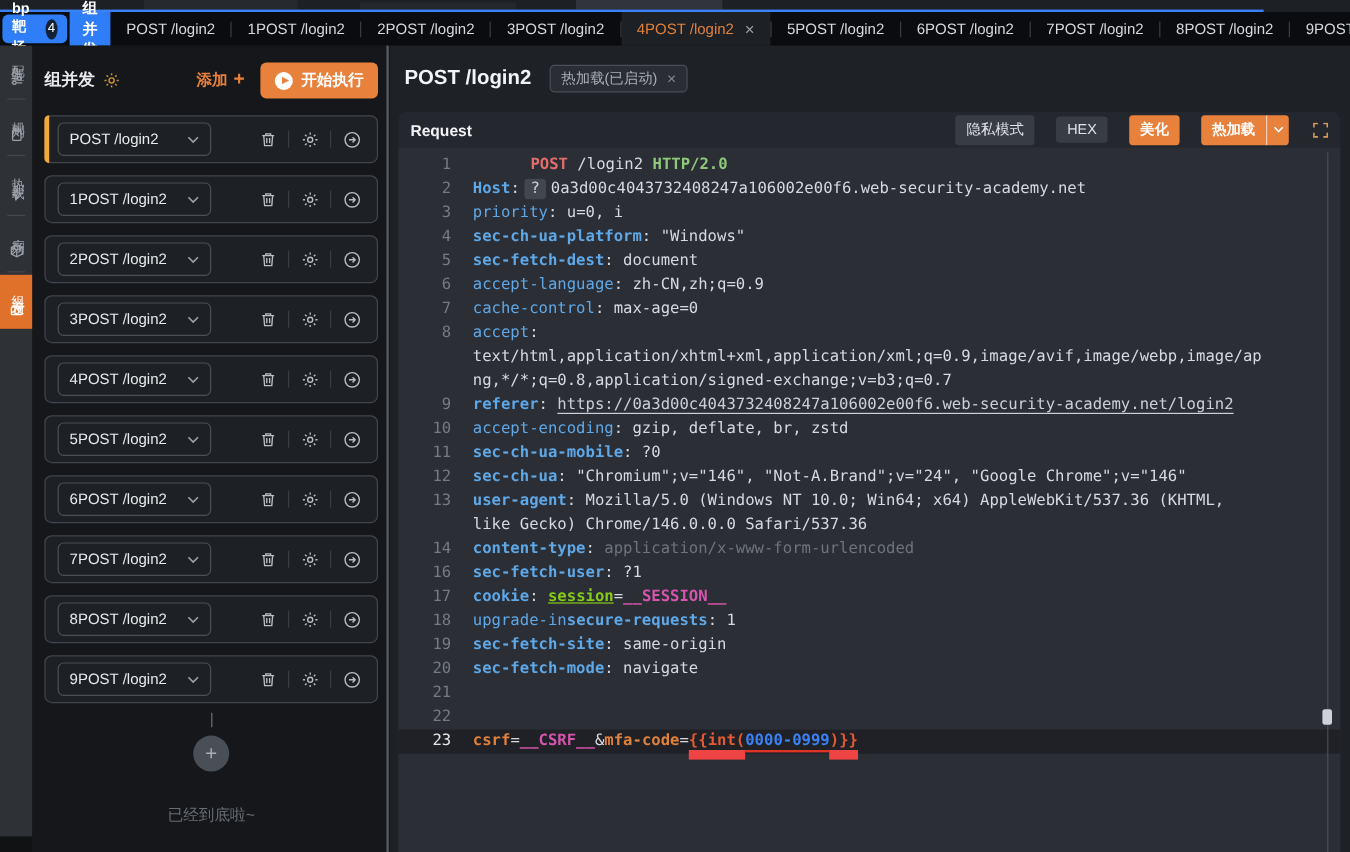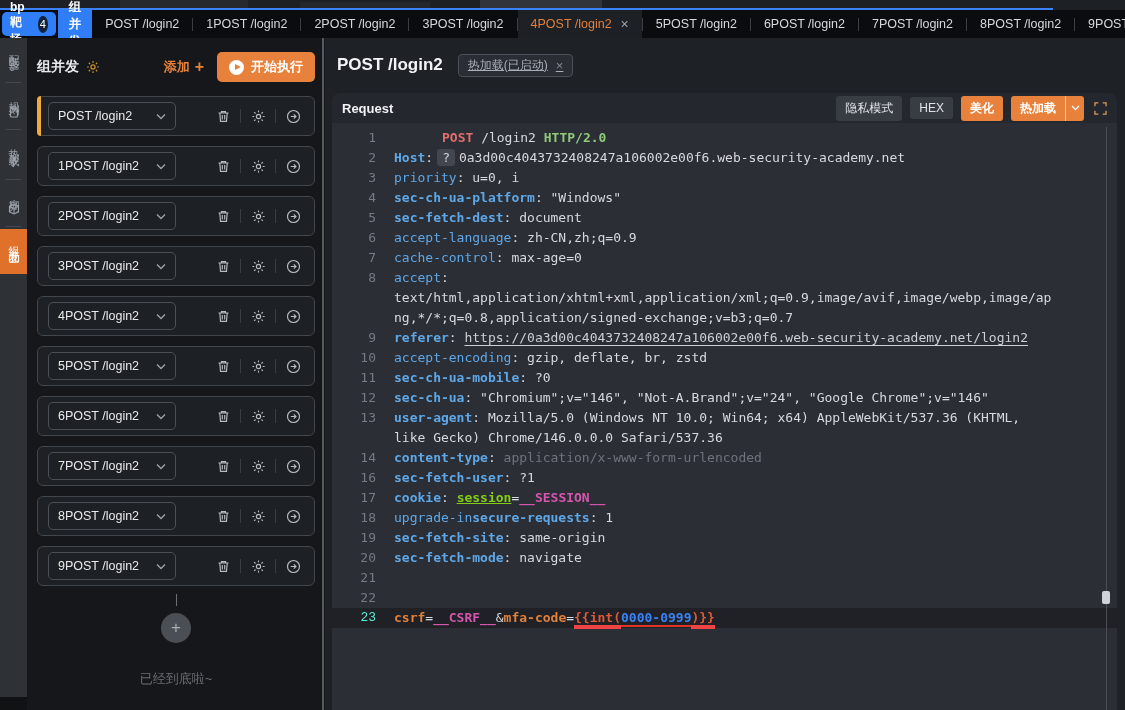--- a/index.html
+++ b/index.html
@@ -71,57 +71,57 @@
   .lp-dash { width:1px; height:12px; background:#6b7076; margin:8px auto 7px auto; }
   .addcirc { width:30px; height:30px; border-radius:50%; background:#4a4e55; color:#a8aeb5;
              display:flex; align-items:center; justify-content:center; margin:0 auto; font-size:17px; }
   .endtext { color:#686d74; font-size:13px; text-align:center; margin-top:27px; }
 
   
   .mainarea { position:absolute; left:325px; top:38px; width:800px; height:672px; background:#1e2126; }
   .m-title-row { display:flex; align-items:center; height:54px; padding:0 12px; }
   .m-title { color:#f2f4f7; font-size:17px; font-weight:bold; }
   .chip { margin-left:15px; display:flex; align-items:center; gap:8px; height:23px; padding:0 9px;
-          border:1px solid #4a4f57; border-radius:4px; background:#2a2d33; color:#a9afb8; font-size:12px;text-decoration:underline; }
+          border:1px solid #4a4f57; border-radius:4px; background:#2a2d33; color:#a9afb8; font-size:12px; }
   .chip .x { color:#858b93; font-size:13px; }
 
   .reqpanel { position:absolute; left:7px; right:8px; top:55px; bottom:0; background:#24272d;
               border-radius:8px 8px 0 0; }
   .req-head { height:30px; display:flex; align-items:center; padding:0 10px; }
   .req-title { color:#f0f2f5; font-size:13px; font-weight:bold; }
-  .req-btns { margin-left:auto; display:flex; align-items:center; gap:8px; }
+  .req-btns { margin-left:auto; display:flex; align-items:center; gap:18px; }
   .btn-dark { background:#383c43; color:#dfe2e7; border-radius:3px; font-size:12px; padding:4px 9px; }
   .btn-orange { background:#e8813c; color:#fff; border-radius:3px; font-size:12px; padding:4px 9px; font-weight:bold; }
   .btn-split { display:flex; align-items:stretch; background:#e8813c; border-radius:3px; overflow:hidden; }
   .btn-split .bmain { padding:4px 9px; color:#fff; font-size:12px; font-weight:bold; }
   .btn-split .barrow { width:19px; display:flex; align-items:center; justify-content:center;
                        border-left:1px solid rgba(255,255,255,.6); color:#fff; }
   .expandic { color:#d99a5b; margin-left:2px; }
 
   
   .editor { position:absolute; left:0; right:0; top:30px; bottom:0; background:#2b2e35; padding-top:5px;
             font-family:"DejaVu Sans Mono", monospace; font-size:13px; line-height:20px; overflow:hidden; }
   .eline { display:flex; }
   .eline.cur { background:#1f2126; }
   .eln { width:44px; text-align:right; color:#757b84; flex:none; }
-  .eline.cur .eln { color:#5eead4;font-family:Liberation Mono, monospace; }
+  .eline.cur .eln { color:#e5e5e5; }
   .ecode { margin-left:18px; width:84ch; min-height:20px; white-space:pre-wrap; overflow-wrap:break-word; color:#d6d9de; }
   .mth { color:#e26e6e; font-weight:bold;margin-left:48px; }
   .ver { color:#8fc97a; font-weight:bold; }
   .hdr { color:#5fa8e8; }
   .hdrb { color:#5fa8e8; font-weight:bold; }
   .txt { color:#d6d9de; }
   .dim { color:#6e737c; }
   .lnk { color:#ccd0d6; text-decoration:underline; text-underline-offset:3px; }
   .bdg { display:inline-block; background:#42464e; color:#ced2d9; border-radius:3px; padding:0 5px;
          margin:0 4px; line-height:17px; }
   .ck { color:#84cc16; font-weight:bold;text-decoration:underline; }
   .pk { color:#d655ae; font-weight:bold; }
   .ob { color:#e0813c; font-weight:bold; }
-  .fz { color:#e05a35; font-weight:bold; border-bottom:4px solid #ef4444; }
+  .fz { color:#e05a35; font-weight:bold; border-bottom:8px solid #ef4444; }
   .fw { color:#3b82f6; font-weight:bold; border-bottom:2px solid #dd3426; }
   .strack { position:absolute; right:10px; top:4px; bottom:0; width:1px; background:#4a4e55; }
   .sthumb { position:absolute; right:7px; top:468px; width:8px; height:13px; background:#cfd3d9; border-radius:2px; }
 </style>
 </head>
 <body>
 
 <div class="topstrip">
   <div class="b1"></div>
   <div class="b3"></div>

